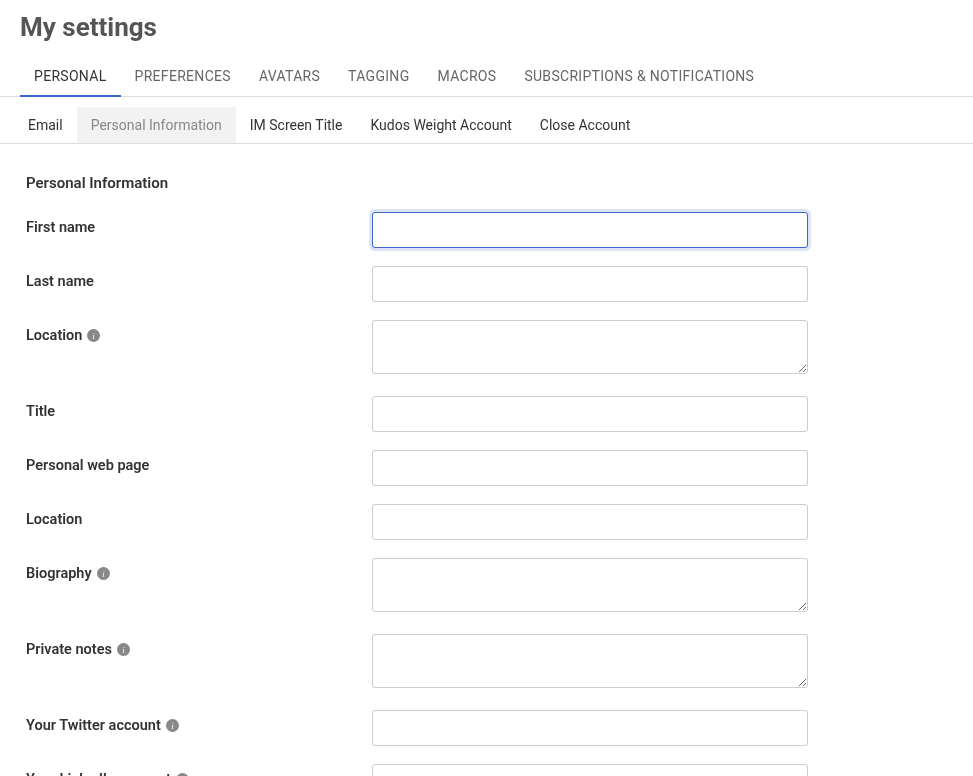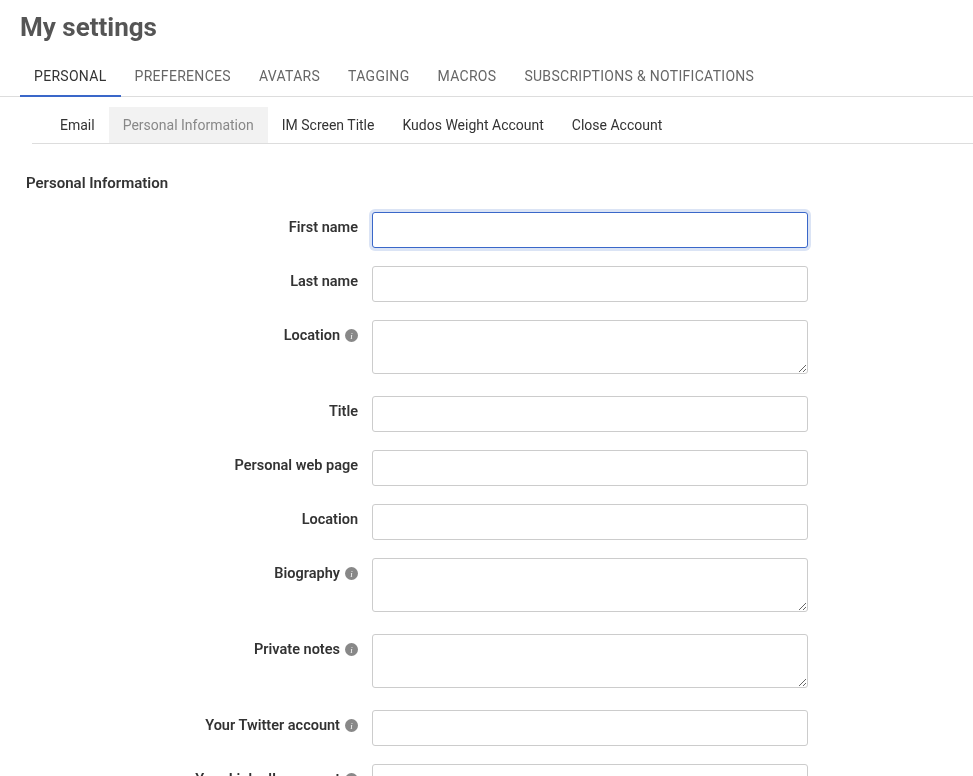--- a/index.html
+++ b/index.html
@@ -45,21 +45,20 @@
       bottom: -1px;
       height: 2px;
       background: #3a67c9;
     }
     .sub-tabs {
       display: flex;
       border-bottom: 1px solid #ddd;
       padding-left: 14px;
       gap: 0;
       margin-top: 10px;
-      margin-left: 32px;
     }
     .sub-tab {
       padding: 10px 14px;
       font-size: 14px;
       color: #333;
       cursor: pointer;
     }
     .sub-tab.active {
       background: #f2f2f2;
       color: #888;
@@ -80,21 +79,20 @@
     }
     .form-label {
       width: 346px;
       text-align: right;
       padding-right: 14px;
       padding-top: 7px;
       font-size: 14.5px;
       font-weight: 600;
       color: #333;
       display: flex;
-      justify-content: flex-end;
       align-items: center;
       gap: 5px;
     }
     .form-input {
       width: 436px;
     }
     input[type="text"] {
       width: 100%;
       height: 36px;
       border: 1px solid #ccc;

